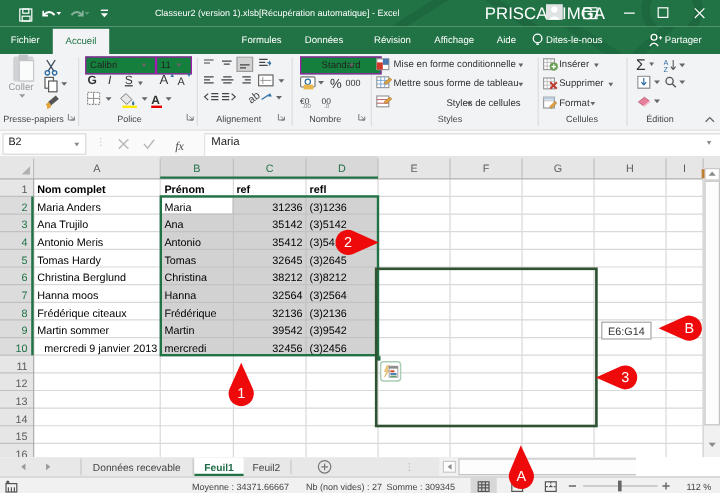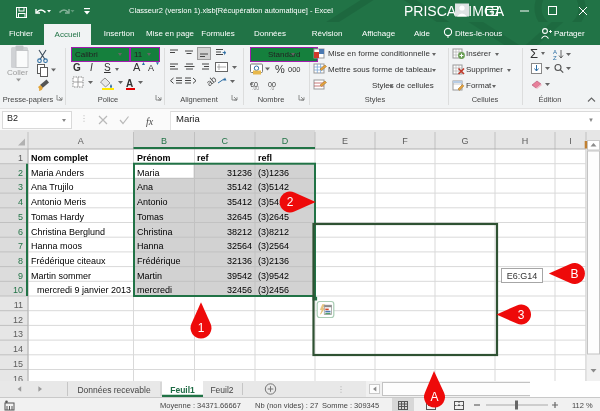--- a/index.html
+++ b/index.html
@@ -76,22 +76,20 @@
 
 <div class="abs" id="tabrow">
   <svg class="abs" style="left:430px;top:0" width="170" height="23">
     <g opacity="0.15" stroke="#0c3b22" stroke-width="8" fill="none">
       <path d="M 30 -10 L 140 60"></path>
         <path d="M 150 -20 L 60 60"></path>
     </g>
   </svg>
   <div class="tab" style="left:4px;width:34px;">Fichier</div>
   <div class="tab" style="left:44px;width:47px;top:2px;height:21px;line-height:21px;background:#f1f3f4;color:#217346;">Accueil</div>
-  <div class="tab" style="left:97px;width:44px;">Insertion</div>
-  <div class="tab" style="left:146px;width:48px;">Mise en page</div>
   <div class="tab" style="left:199px;width:38px;">Formules</div>
   <div class="tab" style="left:251px;width:38px;">Données</div>
   <div class="tab" style="left:356px;width:45px;">Affichage</div>
   <div class="tab" style="left:304px;width:46px;">Révision</div>
   <div class="tab" style="left:410px;width:24px;">Aide</div>
   <div class="tab" style="left:455px;width:58px;text-align:left;">Dites-le-nous</div>
   <svg class="abs" style="left:442px;top:4px" width="14" height="16">
     <circle cx="6" cy="6" r="3.6" stroke="#fff" fill="none" stroke-width="1.1"></circle>
     <path d="M 4.7 9.5 h 2.6 M 5 11 h 2" stroke="#fff" stroke-width="0.9" fill="none"></path>
   </svg>

